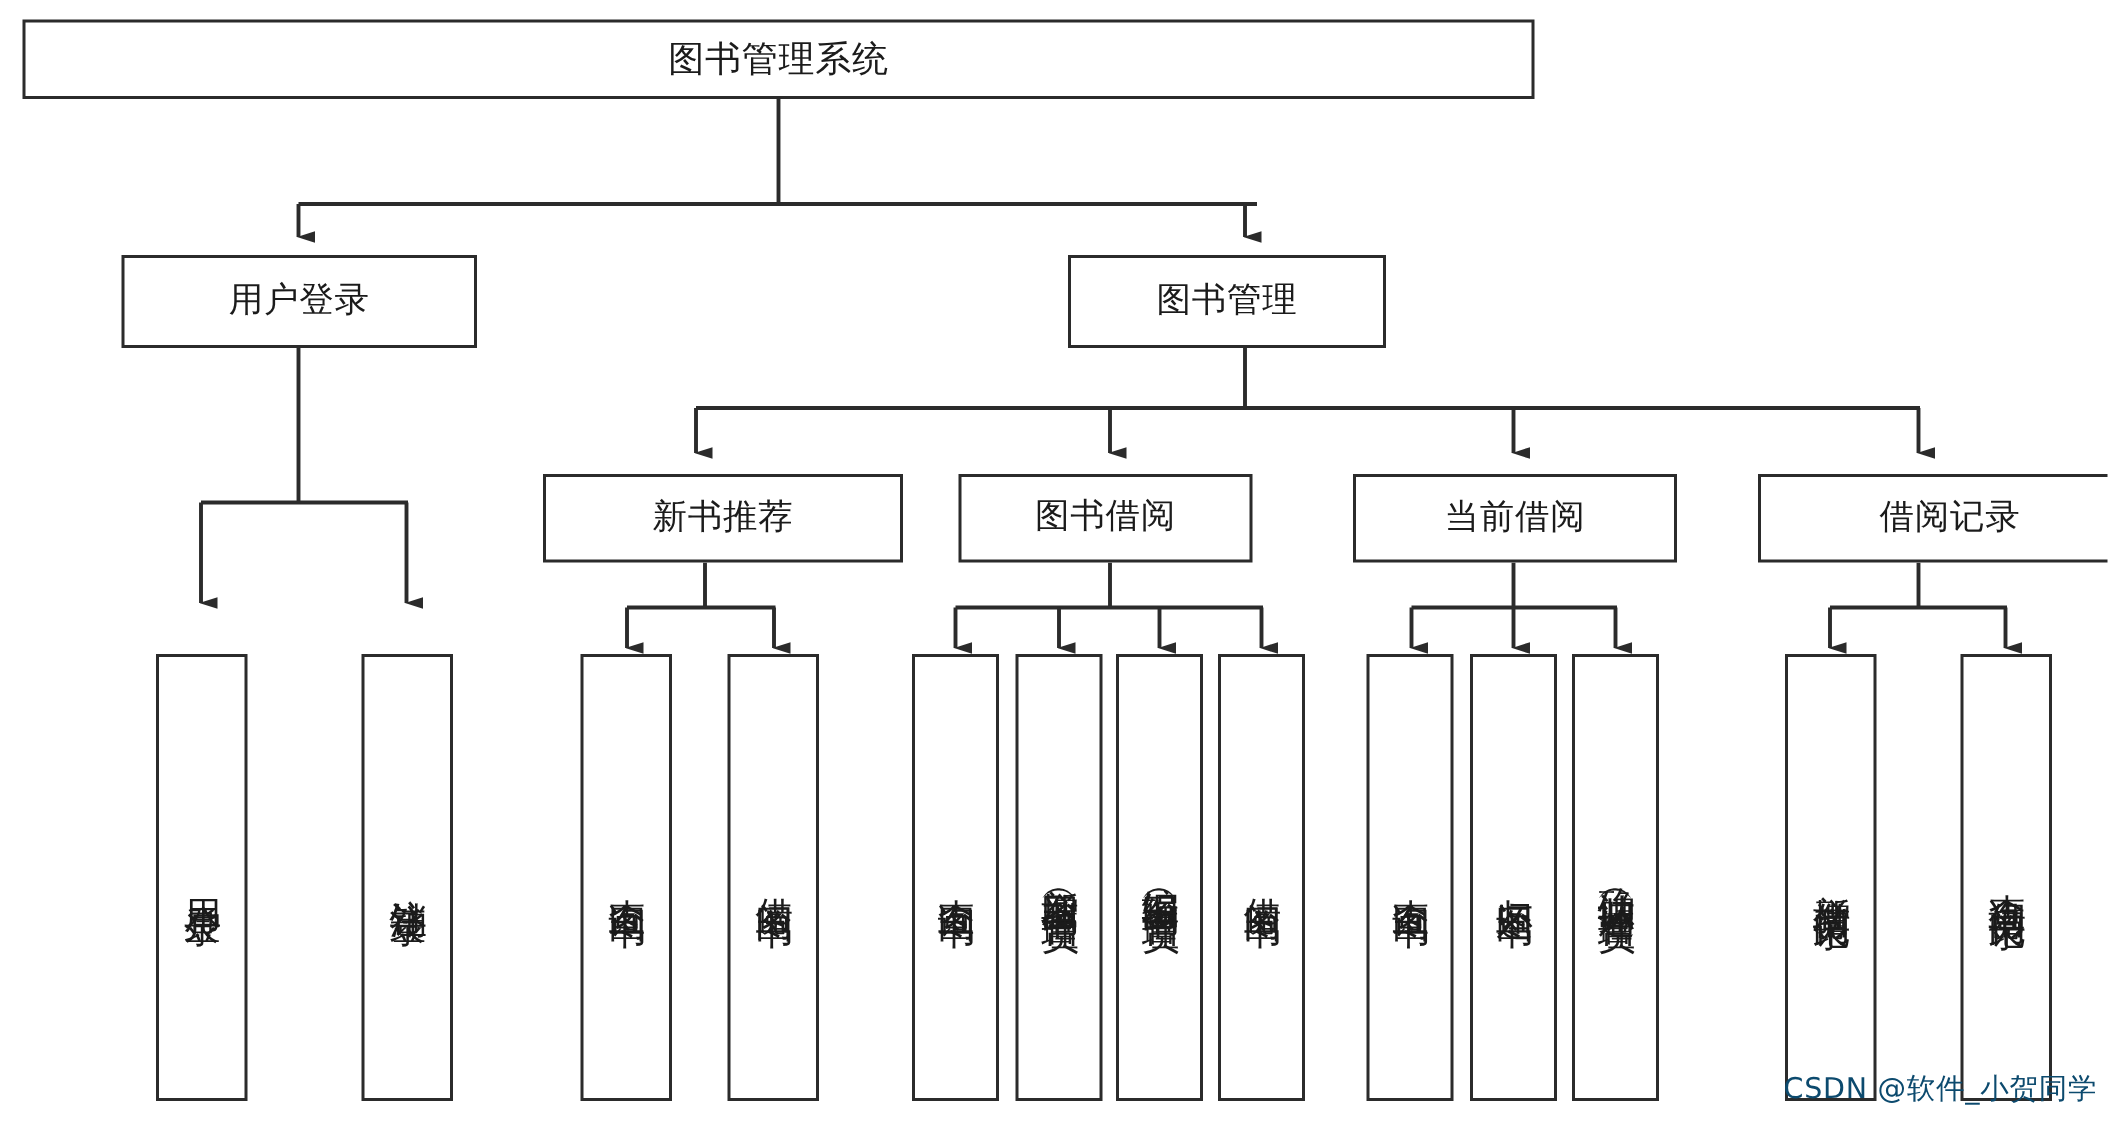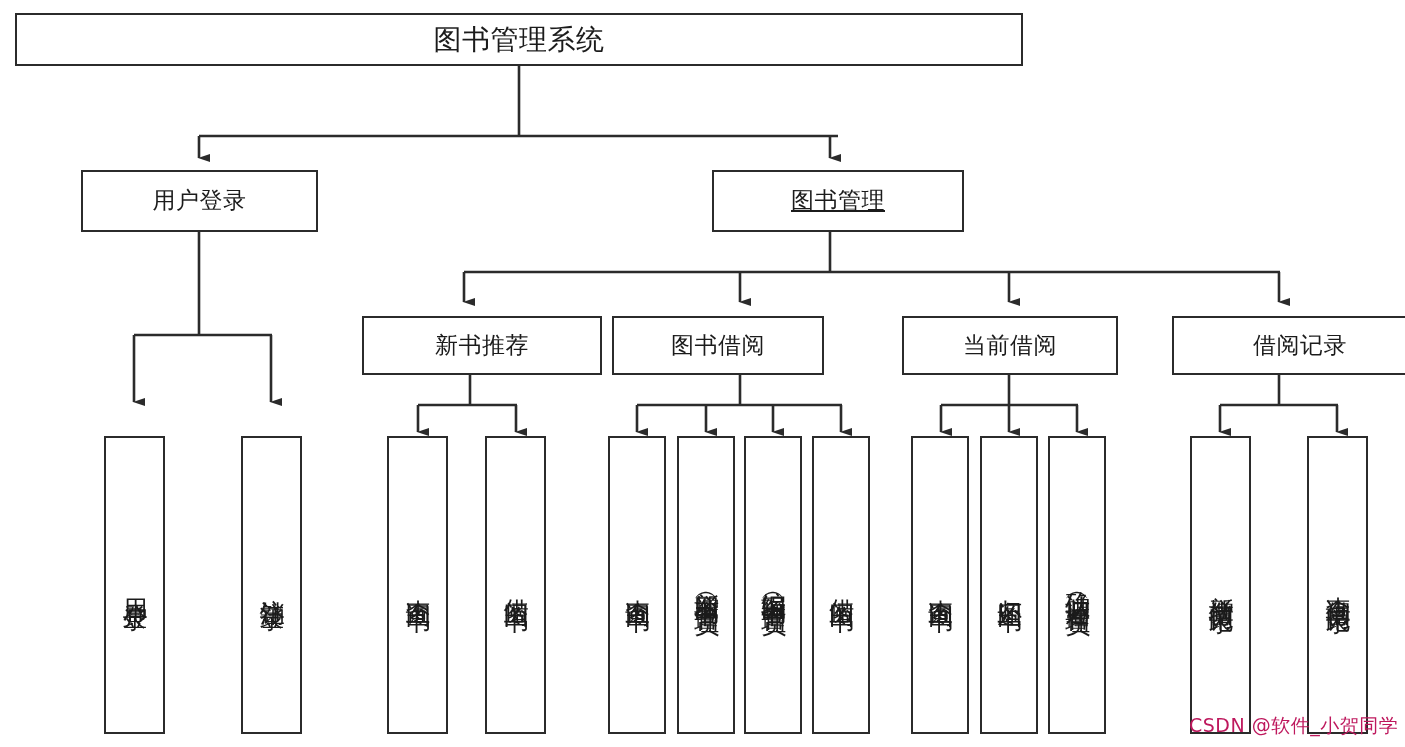--- a/index.html
+++ b/index.html
@@ -43,40 +43,40 @@
     text-align: center;
     line-height: 1.18;
     letter-spacing: 0.5px;
     white-space: nowrap;
   }
   
   .node.horiz .node-label {
     font-size: 23px;
   }
   .node.root .node-label {
-    font-size: 28px;
+    font-size: 24px;
   }
   
   .node.vert {
     align-items: center;
     justify-content: center;
     overflow: hidden;
   }
   .node.vert .node-label {
     writing-mode: vertical-rl;
     text-orientation: upright;
     font-size: 25px;
     line-height: 1.05;
     letter-spacing: 3px;
     white-space: nowrap;
     max-height: 100%;
   }
   #watermark {
     position: absolute;
-    color: #be185d;
+    color: #0c4a6e;
     font-size: 19px;
     white-space: nowrap;
     letter-spacing: 0.5px;
     left: 1189px;
     top: 713px;
   }
 </style>
 </head>
 <body>
 
@@ -132,28 +132,28 @@
     </g>
   </svg>
 
   <div class="node horiz root" style="left:15px; top:13px; width:1008px; height:53px;">
     <span class="node-label">图书管理系统</span>
   </div>
 
   <div class="node horiz" style="left:81px; top:170px; width:237px; height:62px;">
     <span class="node-label">用户登录</span>
   </div>
-  <div class="node horiz" style="left:712px; top:170px; width:252px; height:62px;text-decoration:underline;">
+  <div class="node horiz" style="left:712px; top:170px; width:212px; height:62px;">
     <span class="node-label">图书管理</span>
   </div>
 
   <div class="node horiz" style="left:362px; top:316px; width:240px; height:59px;">
     <span class="node-label">新书推荐</span>
   </div>
-  <div class="node horiz" style="left:612px; top:316px; width:212px; height:59px;">
+  <div class="node horiz" style="left:639px; top:316px; width:196px; height:59px;font-family:Liberation Mono, monospace;">
     <span class="node-label">图书借阅</span>
   </div>
   <div class="node horiz" style="left:902px; top:316px; width:216px; height:59px;align-items:center;">
     <span class="node-label">当前借阅</span>
   </div>
   <div class="node horiz" style="left:1172px; top:316px; width:256px; height:59px;">
     <span class="node-label">借阅记录</span>
   </div>
 
   <div class="node vert" style="left:104px; top:436px; width:61px; height:298px;">

